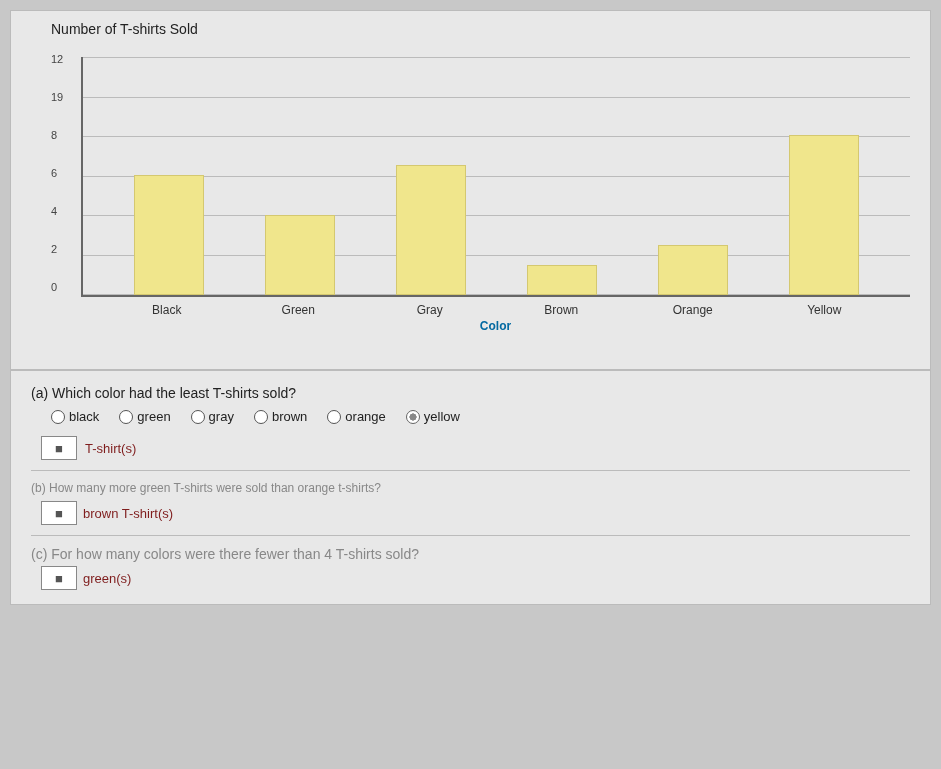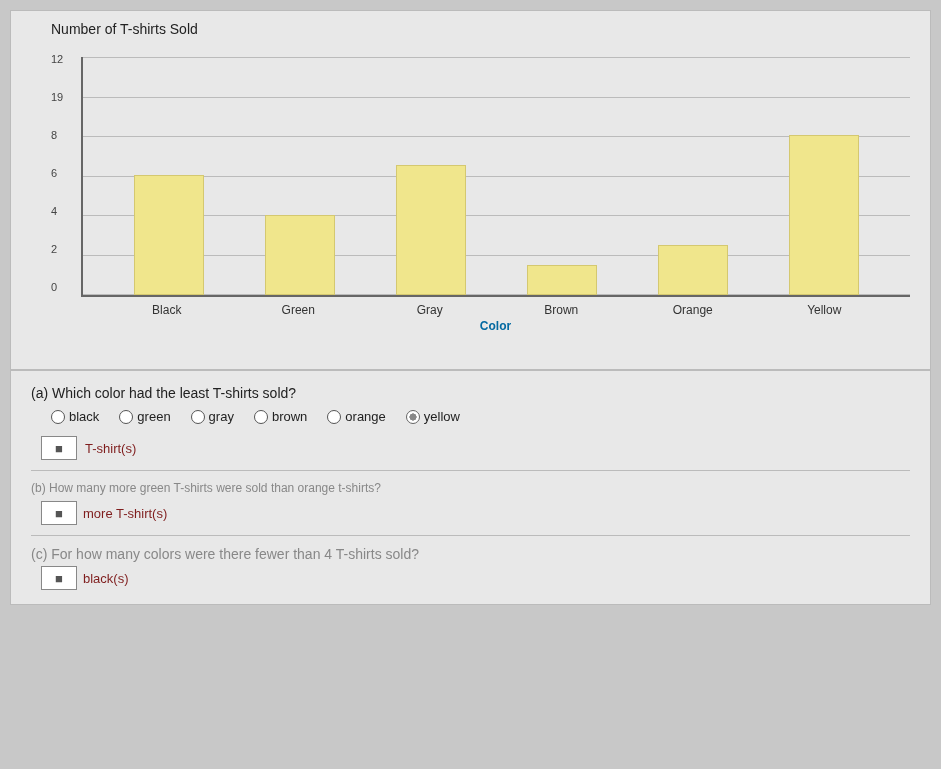--- a/index.html
+++ b/index.html
@@ -362,31 +362,31 @@
 
     <div class="question-b">
       <div class="question-b-text">
         <span>(b)</span>
         <span>How many more green T-shirts were sold than orange t-shirts?</span>
       </div>
       <div class="input-answer">
         <div class="input-box">
           <span>■</span>
         </div>
-        <span class="unit-text">more T-shirt(s)</span>
+        <span class="unit-text">brown T-shirt(s)</span>
       </div>
     </div>
 
     <div class="question-c">
       <div class="question-c-text">
         <span>(c)</span>
         <span>For how many colors were there fewer than 4 T-shirts sold?</span>
       </div>
       <div class="input-answer">
         <div class="input-box">
           <span>■</span>
         </div>
-        <span class="unit-text">black(s)</span>
+        <span class="unit-text">green(s)</span>
       </div>
     </div>
 
   </div>
 </div>
 
 </body></html>

